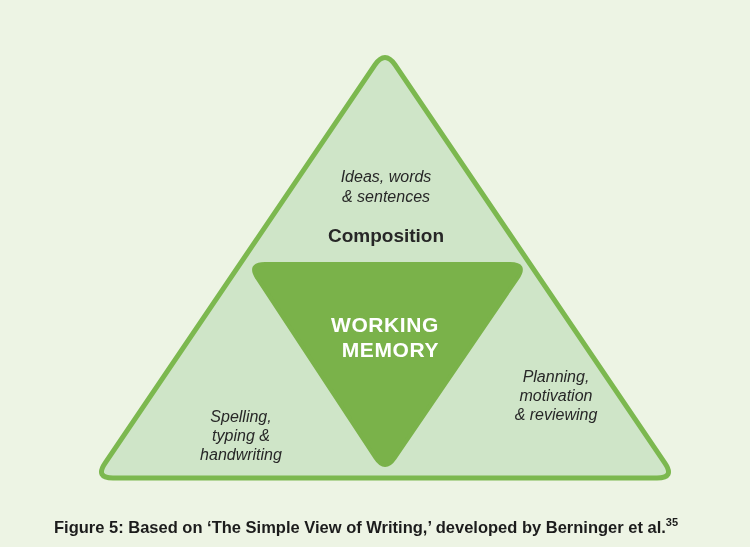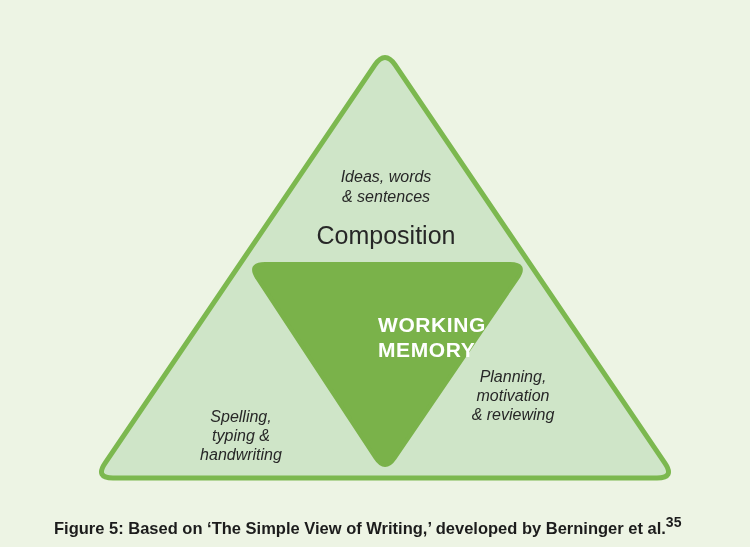--- a/index.html
+++ b/index.html
@@ -30,48 +30,47 @@
     font-style:italic;
     font-size:16px;
     line-height:19px;
     color:var(--text-dark,#2a2a2a);
     white-space:pre-line;
   }
   .note.top{line-height:20px;}
   .corner-label{
     position:absolute;
     transform:translateX(-50%);
-    font-weight:normal;
-    font-size:25px;
+    font-weight:bold;
+    font-size:19px;
     line-height:23px;
     color:var(--text-dark,#2a2a2a);
     white-space:nowrap;
   }
   .wm-label{
     position:absolute;
     transform:translateX(-50%);
-    text-align:left;
+    text-align:right;
     font-weight:bold;
     font-size:21px;
     line-height:25px;
     letter-spacing:0.6px;
     color:var(--wm-text,#ffffff);
     white-space:pre-line;
-    margin-left:47px;
   }
   .caption{
     position:absolute;
     left:54px;top:513px;
     font-weight:bold;
     font-size:16.5px;
     line-height:19px;
     color:var(--caption-color,#1c1c1c);
     white-space:nowrap;
   }
-  .caption sup{font-size:14px;font-weight:bold;}
+  .caption sup{font-size:11px;font-weight:bold;}
 </style>
 </head>
 <body>
 
 <div class="stage">
 
   <svg class="shapes" width="750" height="547" viewBox="0 0 750 547">
     <path class="outer-tri" d="M 374.9 64.9 Q 385 50 395.1 64.9 L 664.9 463.1 Q 675 478 657 478 L 113 478 Q 95 478 105.1 463.1 Z"></path>
     <path class="inner-tri" d="M 265 264 L 510 264 Q 527 264 517.4 278 L 394.6 458 Q 385 472 375.6 457.8 L 257.4 278.2 Q 248 264 265 264 Z"></path>
   </svg>
@@ -82,21 +81,21 @@
   <div class="corner-label" style="left:386px;top:224px;">Composition</div>
 
   <div class="wm-label" style="left:385px;top:312px;">WORKING
 MEMORY</div>
 
   <div class="note" style="left:241px;top:367px;margin-top:40px;">Spelling,
 typing &amp;
 handwriting</div>
 
 
-  <div class="note" style="left:513px;top:367px;">Planning,
+  <div class="note" style="left:556px;top:367px;">Planning,
 motivation
 &amp; reviewing</div>
 
 
   <div class="caption">
     <span>Figure 5: Based on ‘The Simple View of Writing,’ developed by Berninger et al.</span><sup>35</sup>
   </div>
 
 </div>
 

